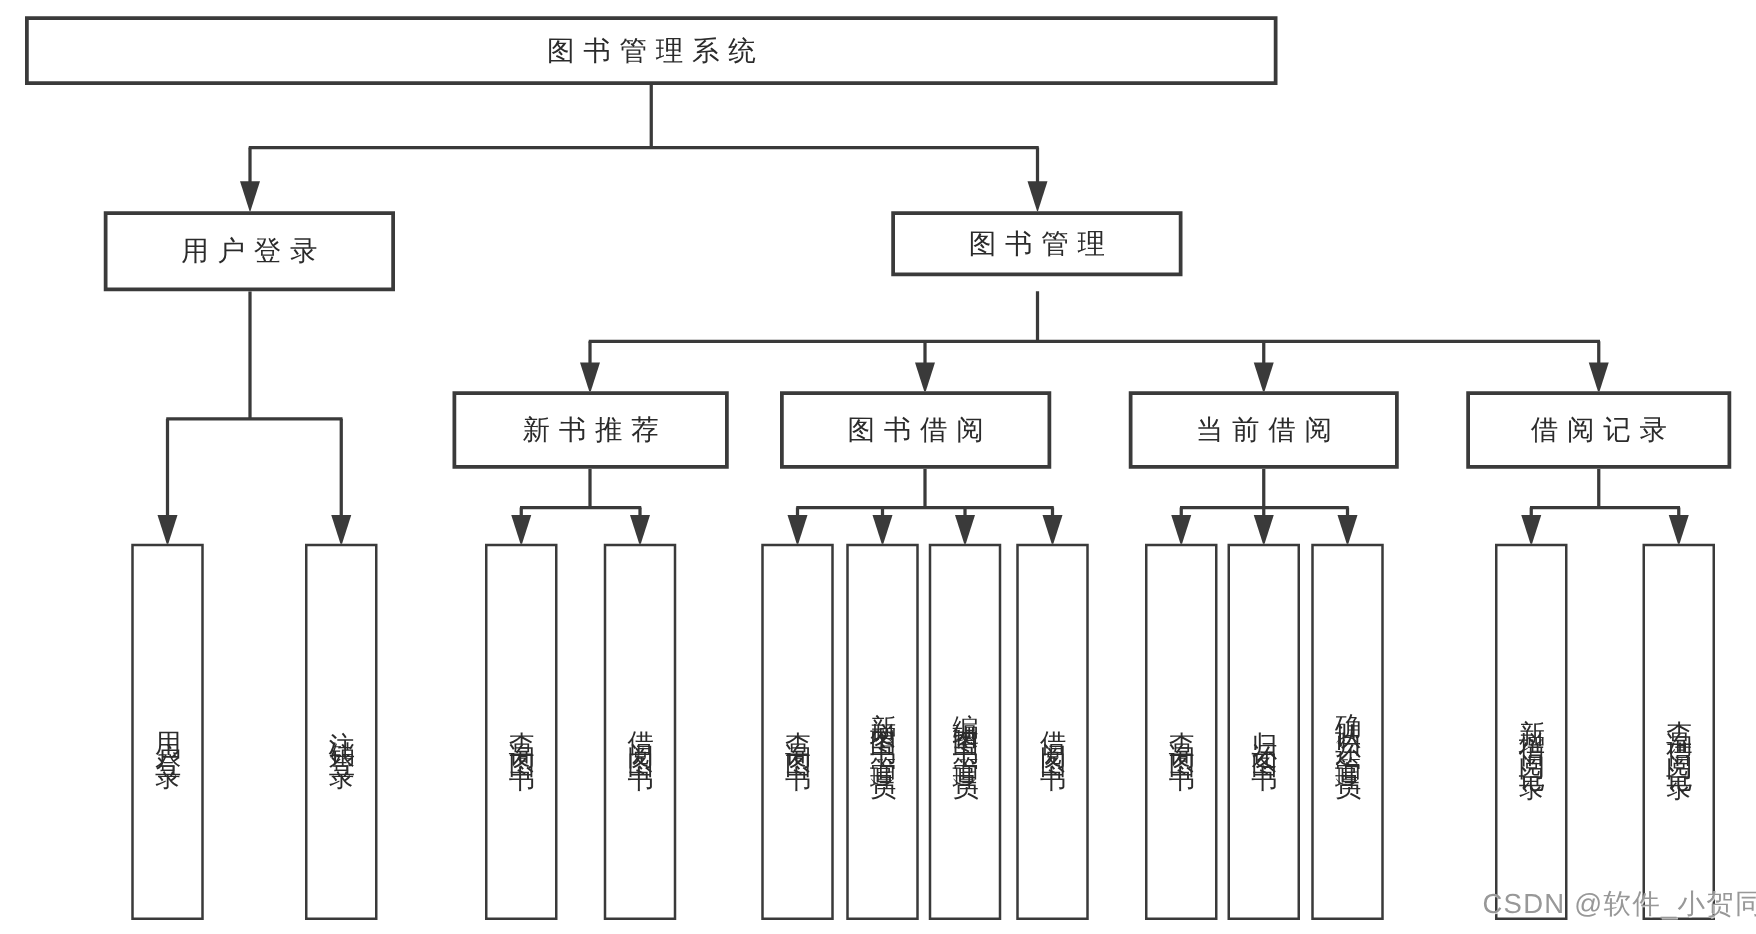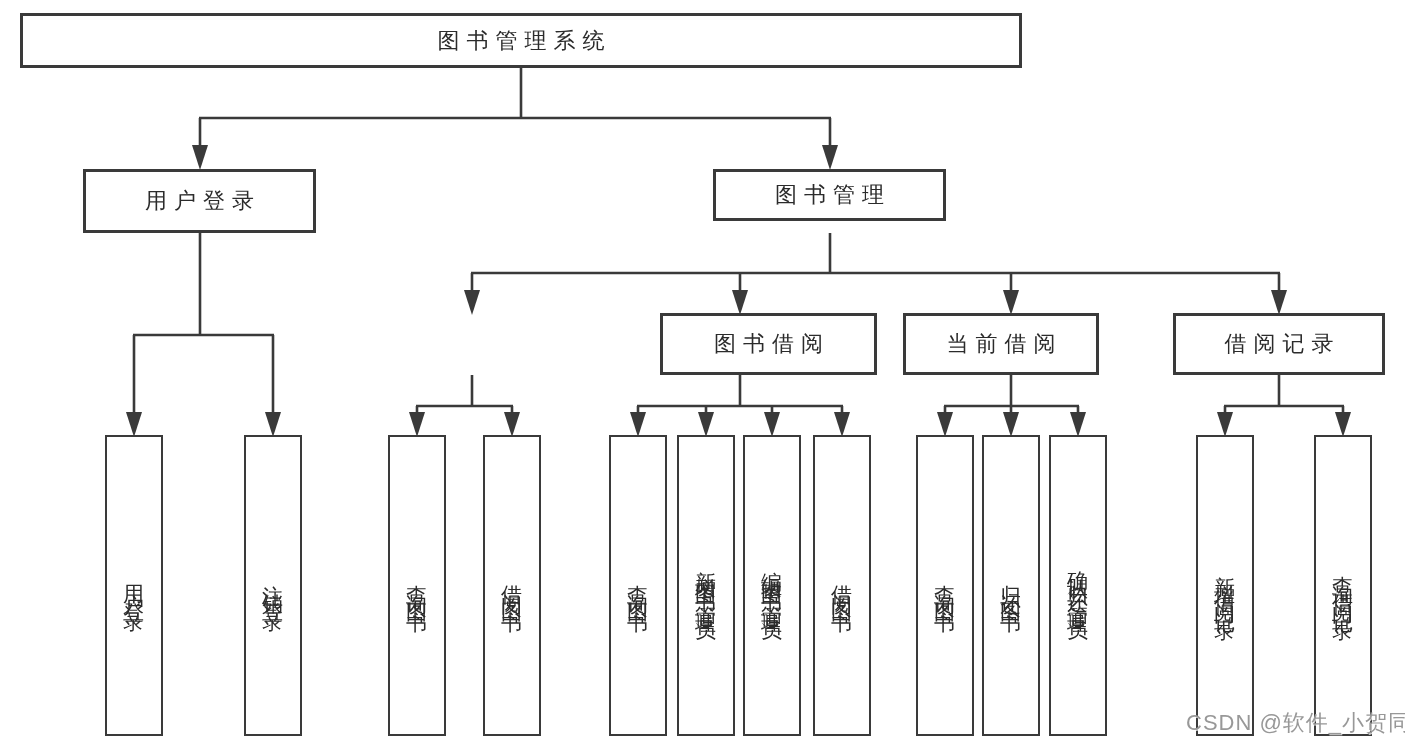--- a/index.html
+++ b/index.html
@@ -112,22 +112,23 @@
     <polygon points="1217,412 1233,412 1225,437"></polygon>
     <line x1="1343" y1="406" x2="1343" y2="414"></line>
     <polygon points="1335,412 1351,412 1343,437"></polygon>
   </svg>
 
   <div class="box hbox" style="left:20px;top:13px;width:1002px;height:55px;">图书管理系统</div>
 
   <div class="box hbox" style="left:83px;top:169px;width:233px;height:64px;">用户登录</div>
   <div class="box hbox" style="left:713px;top:169px;width:233px;height:52px;">图书管理</div>
 
-  <div class="box hbox" style="left:660px;top:313px;width:217px;height:62px;">图书借阅</div>
-  <div class="box hbox" style="left:903px;top:313px;width:196px;height:62px;">当前借阅</div>
+  <div class="box hbox" style="left:362px;top:313px;width:221px;height:62px;">新书推荐</div>
+  <div class="box hbox" style="left:624px;top:313px;width:217px;height:62px;">图书借阅</div>
+  <div class="box hbox" style="left:903px;top:313px;width:216px;height:62px;">当前借阅</div>
   <div class="box hbox" style="left:1173px;top:313px;width:212px;height:62px;">借阅记录</div>
 
   <div class="box vbox" style="left:105px;top:435px;width:58px;height:301px;">用户登录</div>
   <div class="box vbox" style="left:244px;top:435px;width:58px;height:301px;">注销登录</div>
 
   <div class="box vbox" style="left:388px;top:435px;width:58px;height:301px;">查询图书</div>
   <div class="box vbox" style="left:483px;top:435px;width:58px;height:301px;">借阅图书</div>
 
   <div class="box vbox" style="left:609px;top:435px;width:58px;height:301px;">查询图书</div>
   <div class="box vbox long" style="left:677px;top:435px;width:58px;height:301px;">新增图书（管理员）</div>

